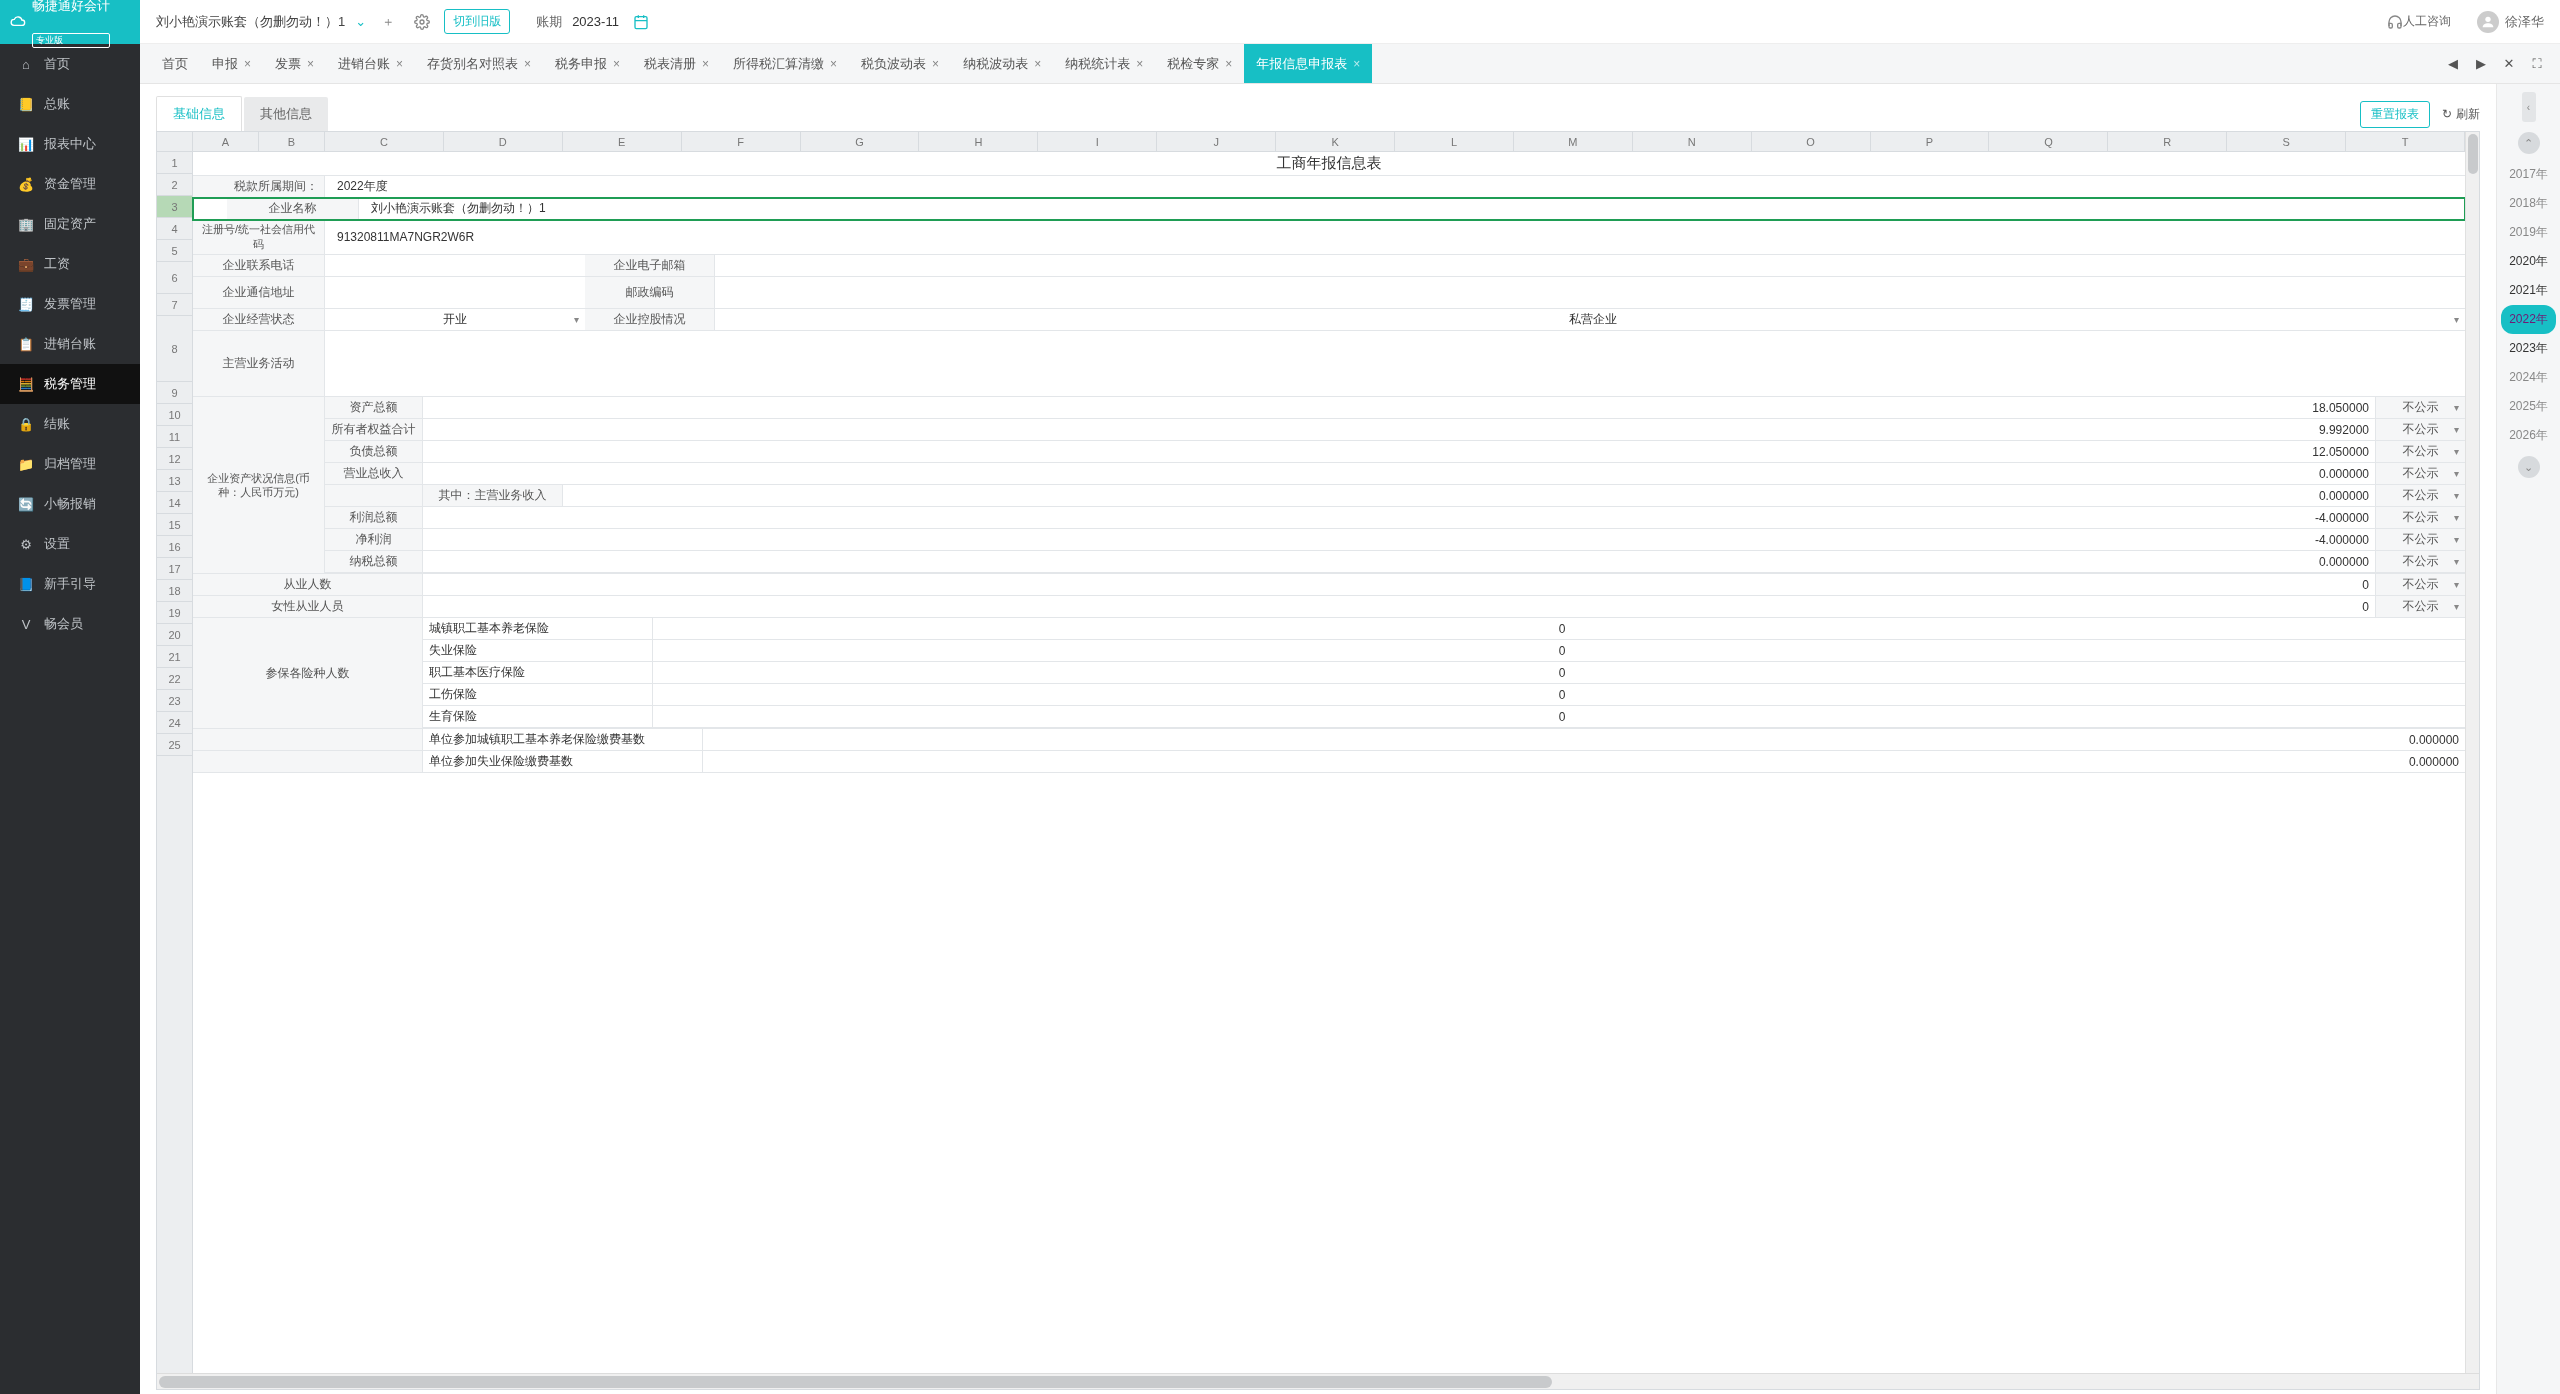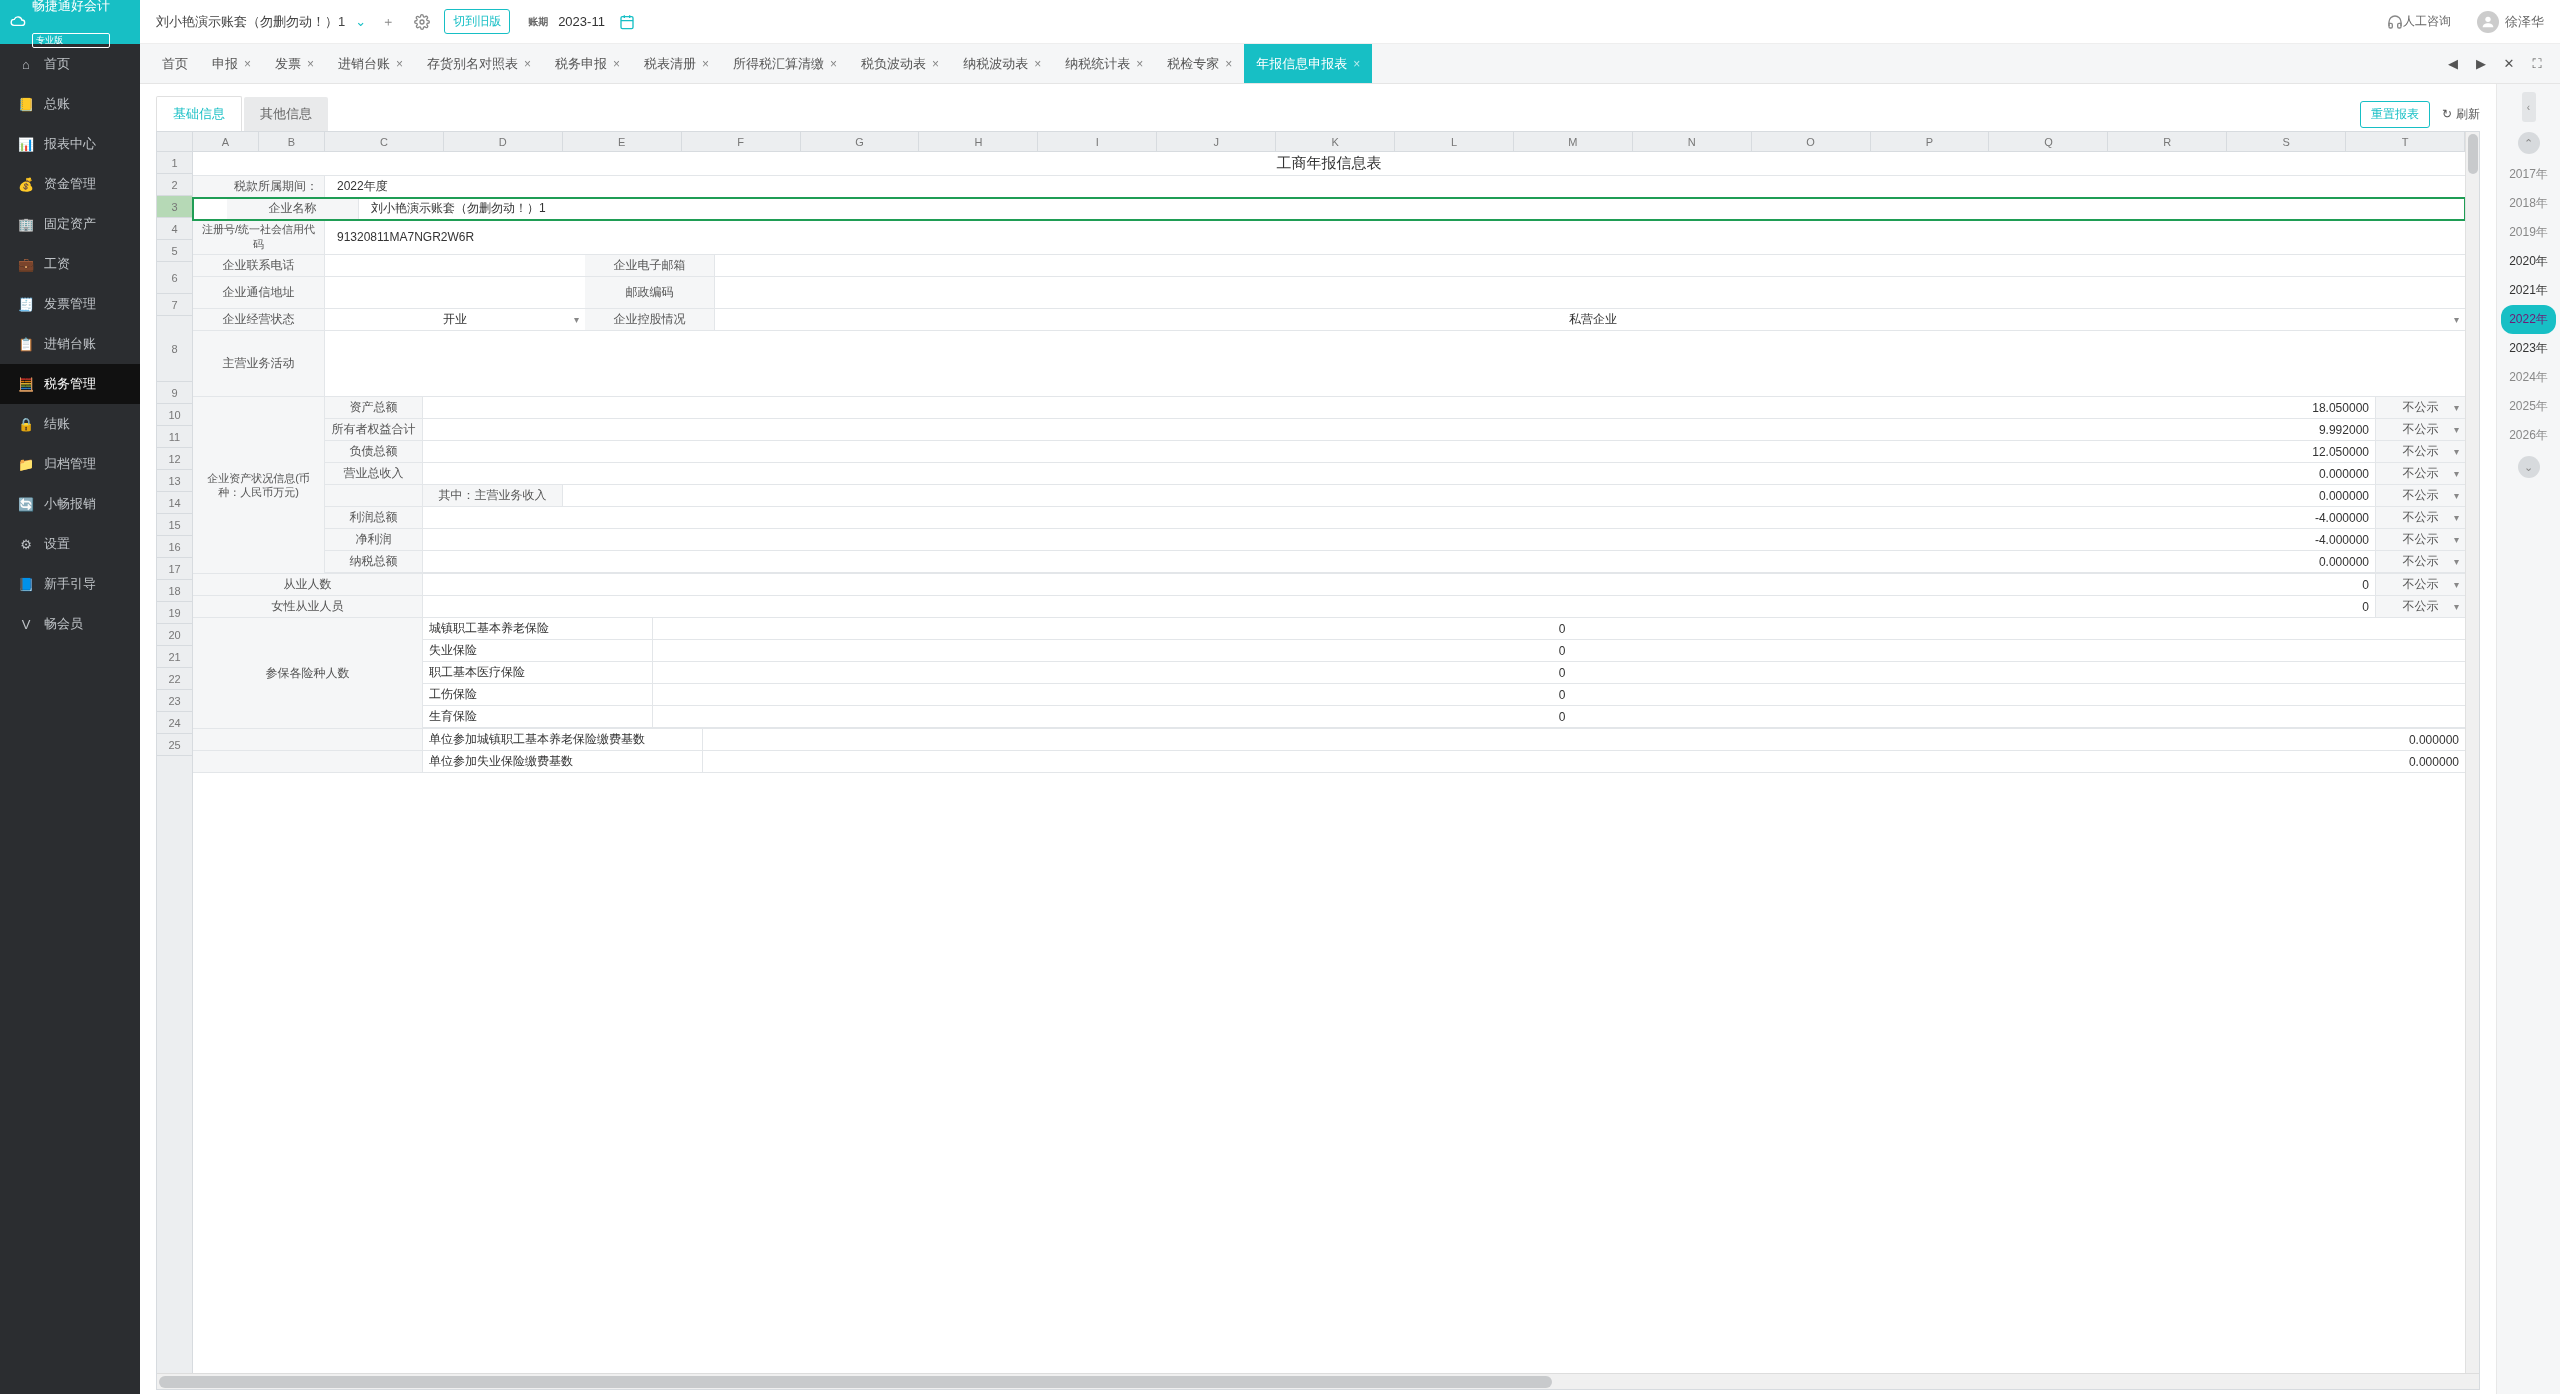--- a/index.html
+++ b/index.html
@@ -16,21 +16,21 @@
 
 
 .main { flex: 1; display: flex; flex-direction: column; background: #fff; min-width: 0; }
 
 
 .topbar { height: 44px; display: flex; align-items: center; padding: 0 16px; border-bottom: 1px solid #eee; gap: 10px; }
 .account-name { color: #444; font-size: 13px; min-width: 180px; }
 .dropdown-caret { color: #17bfc5; }
 .icon-btn { width: 24px; height: 24px; display: inline-flex; align-items: center; justify-content: center; color: #888; cursor: pointer; }
 .switch-btn { border: 1px solid #17bfc5; color: #17bfc5; padding: 3px 8px; border-radius: 3px; font-size: 12px; cursor: pointer; }
-.period-label { color: #666; font-size: 10px; margin-left: 8px; font-weight: bold; }
+.period-label { color: #666; font-size: 13px; margin-left: 16px; }
 .period-value { color: #333; font-size: 13px; }
 .topbar-spacer { flex: 1; }
 .support-link { display: flex; align-items: center; gap: 0; color: #666; font-size: 12px; cursor: pointer; }
 .user-area { display: flex; align-items: center; gap: 6px; color: #666; margin-left: 16px; }
 .avatar { width: 22px; height: 22px; border-radius: 50%; background: #ccc; display: inline-flex; align-items: center; justify-content: center; color: #fff; font-size: 12px; }
 
 
 .tab-strip { height: 40px; display: flex; align-items: stretch; padding: 0 10px; background: #f5f6f7; border-bottom: 1px solid #e5e5e5; gap: 0; overflow: hidden; }
 .tab { display: flex; align-items: center; padding: 0 12px; gap: 6px; color: #555; cursor: pointer; white-space: nowrap; font-size: 13px; }
 .tab.active { background: #17bfc5; color: #fff; }

